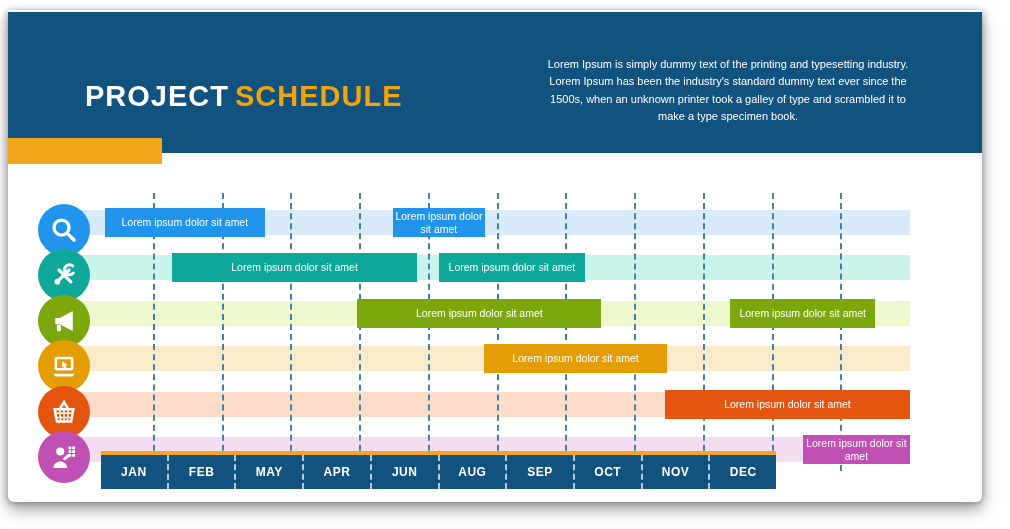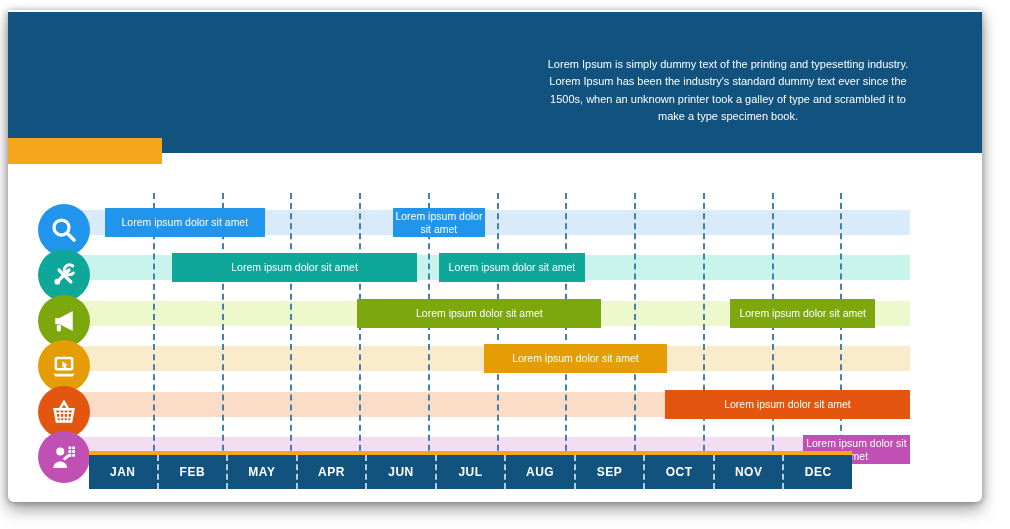--- a/index.html
+++ b/index.html
@@ -17,33 +17,34 @@
   .accent-bar{position:absolute;left:0;top:128px;width:154px;height:26px;background:#F5A71B;}
   .chart{position:absolute;left:77px;top:0;width:825px;height:492px;}
   .layer{position:absolute;left:0;top:0;width:825px;height:492px;pointer-events:none;margin-top:20px;}
   .track{position:absolute;left:-5px;width:830px;height:25px;z-index:1;}
   .gridline{position:absolute;top:163px;height:278px;width:0;border-left:2px dashed #4380AC;z-index:2;}
   .bar{position:absolute;height:29px;z-index:3;display:flex;align-items:center;justify-content:center;
     text-align:center;color:#fff;font-size:10.5px;line-height:1.18;padding:0 2px;box-sizing:border-box;}
   .icon-circle{position:absolute;left:-47px;width:52px;height:52px;border-radius:50%;z-index:4;
     display:flex;align-items:center;justify-content:center;}
   .icon-circle svg{width:30px;height:30px;}
-  .axis{position:absolute;left:4px;top:441px;width:763px;z-index:5;}
+  .axis{position:absolute;left:16px;top:441px;width:675px;z-index:5;}
   .axis-line{height:4px;background:#F5A71B;}
   .axis-months{display:flex;height:34px;background:#11527E;}
   .month-cell{flex:1;display:flex;align-items:center;justify-content:center;color:#fff;
     font-size:12px;font-weight:bold;letter-spacing:.5px;}
   .month-cell + .month-cell{border-left:2px dashed rgba(255,255,255,.7);}
 </style>
 </head>
 <body>
 
 <div class="stage">
   <div class="slide">
     <div class="header">
+      <h1 class="title"><span>PROJECT</span><span class="accent">SCHEDULE</span></h1>
       <p class="desc">Lorem Ipsum is simply dummy text of the printing and typesetting industry. Lorem Ipsum has been the industry's standard dummy text ever since the 1500s, when an unknown printer took a galley of type and scrambled it to make a type specimen book.</p>
     </div>
     <div class="accent-bar"></div>
     <div class="chart">
       <div class="layer" id="tracks">
           <div class="track" style="top: 180px; background: rgb(217, 234, 251);"></div>
           <div class="track" style="top: 225px; background: rgb(201, 244, 236);"></div>
           <div class="track" style="top: 271px; background: rgb(237, 248, 204);"></div>
           <div class="track" style="top: 316px; background: rgb(250, 235, 203);"></div>
           <div class="track" style="top: 362px; background: rgb(251, 220, 199);"></div>
@@ -155,21 +156,20 @@
           </div>
         </div>
       <div class="axis">
         <div class="axis-line"></div>
         <div class="axis-months" id="months">
             <div class="month-cell">JAN</div>
             <div class="month-cell">FEB</div>
             <div class="month-cell">MAY</div>
             <div class="month-cell">APR</div>
             <div class="month-cell">JUN</div>
-            <div class="month-cell">JUL</div>
             <div class="month-cell">AUG</div>
             <div class="month-cell">SEP</div>
             <div class="month-cell">OCT</div>
             <div class="month-cell">NOV</div>
             <div class="month-cell">DEC</div>
           </div>
       </div>
     </div>
   </div>
 </div>

